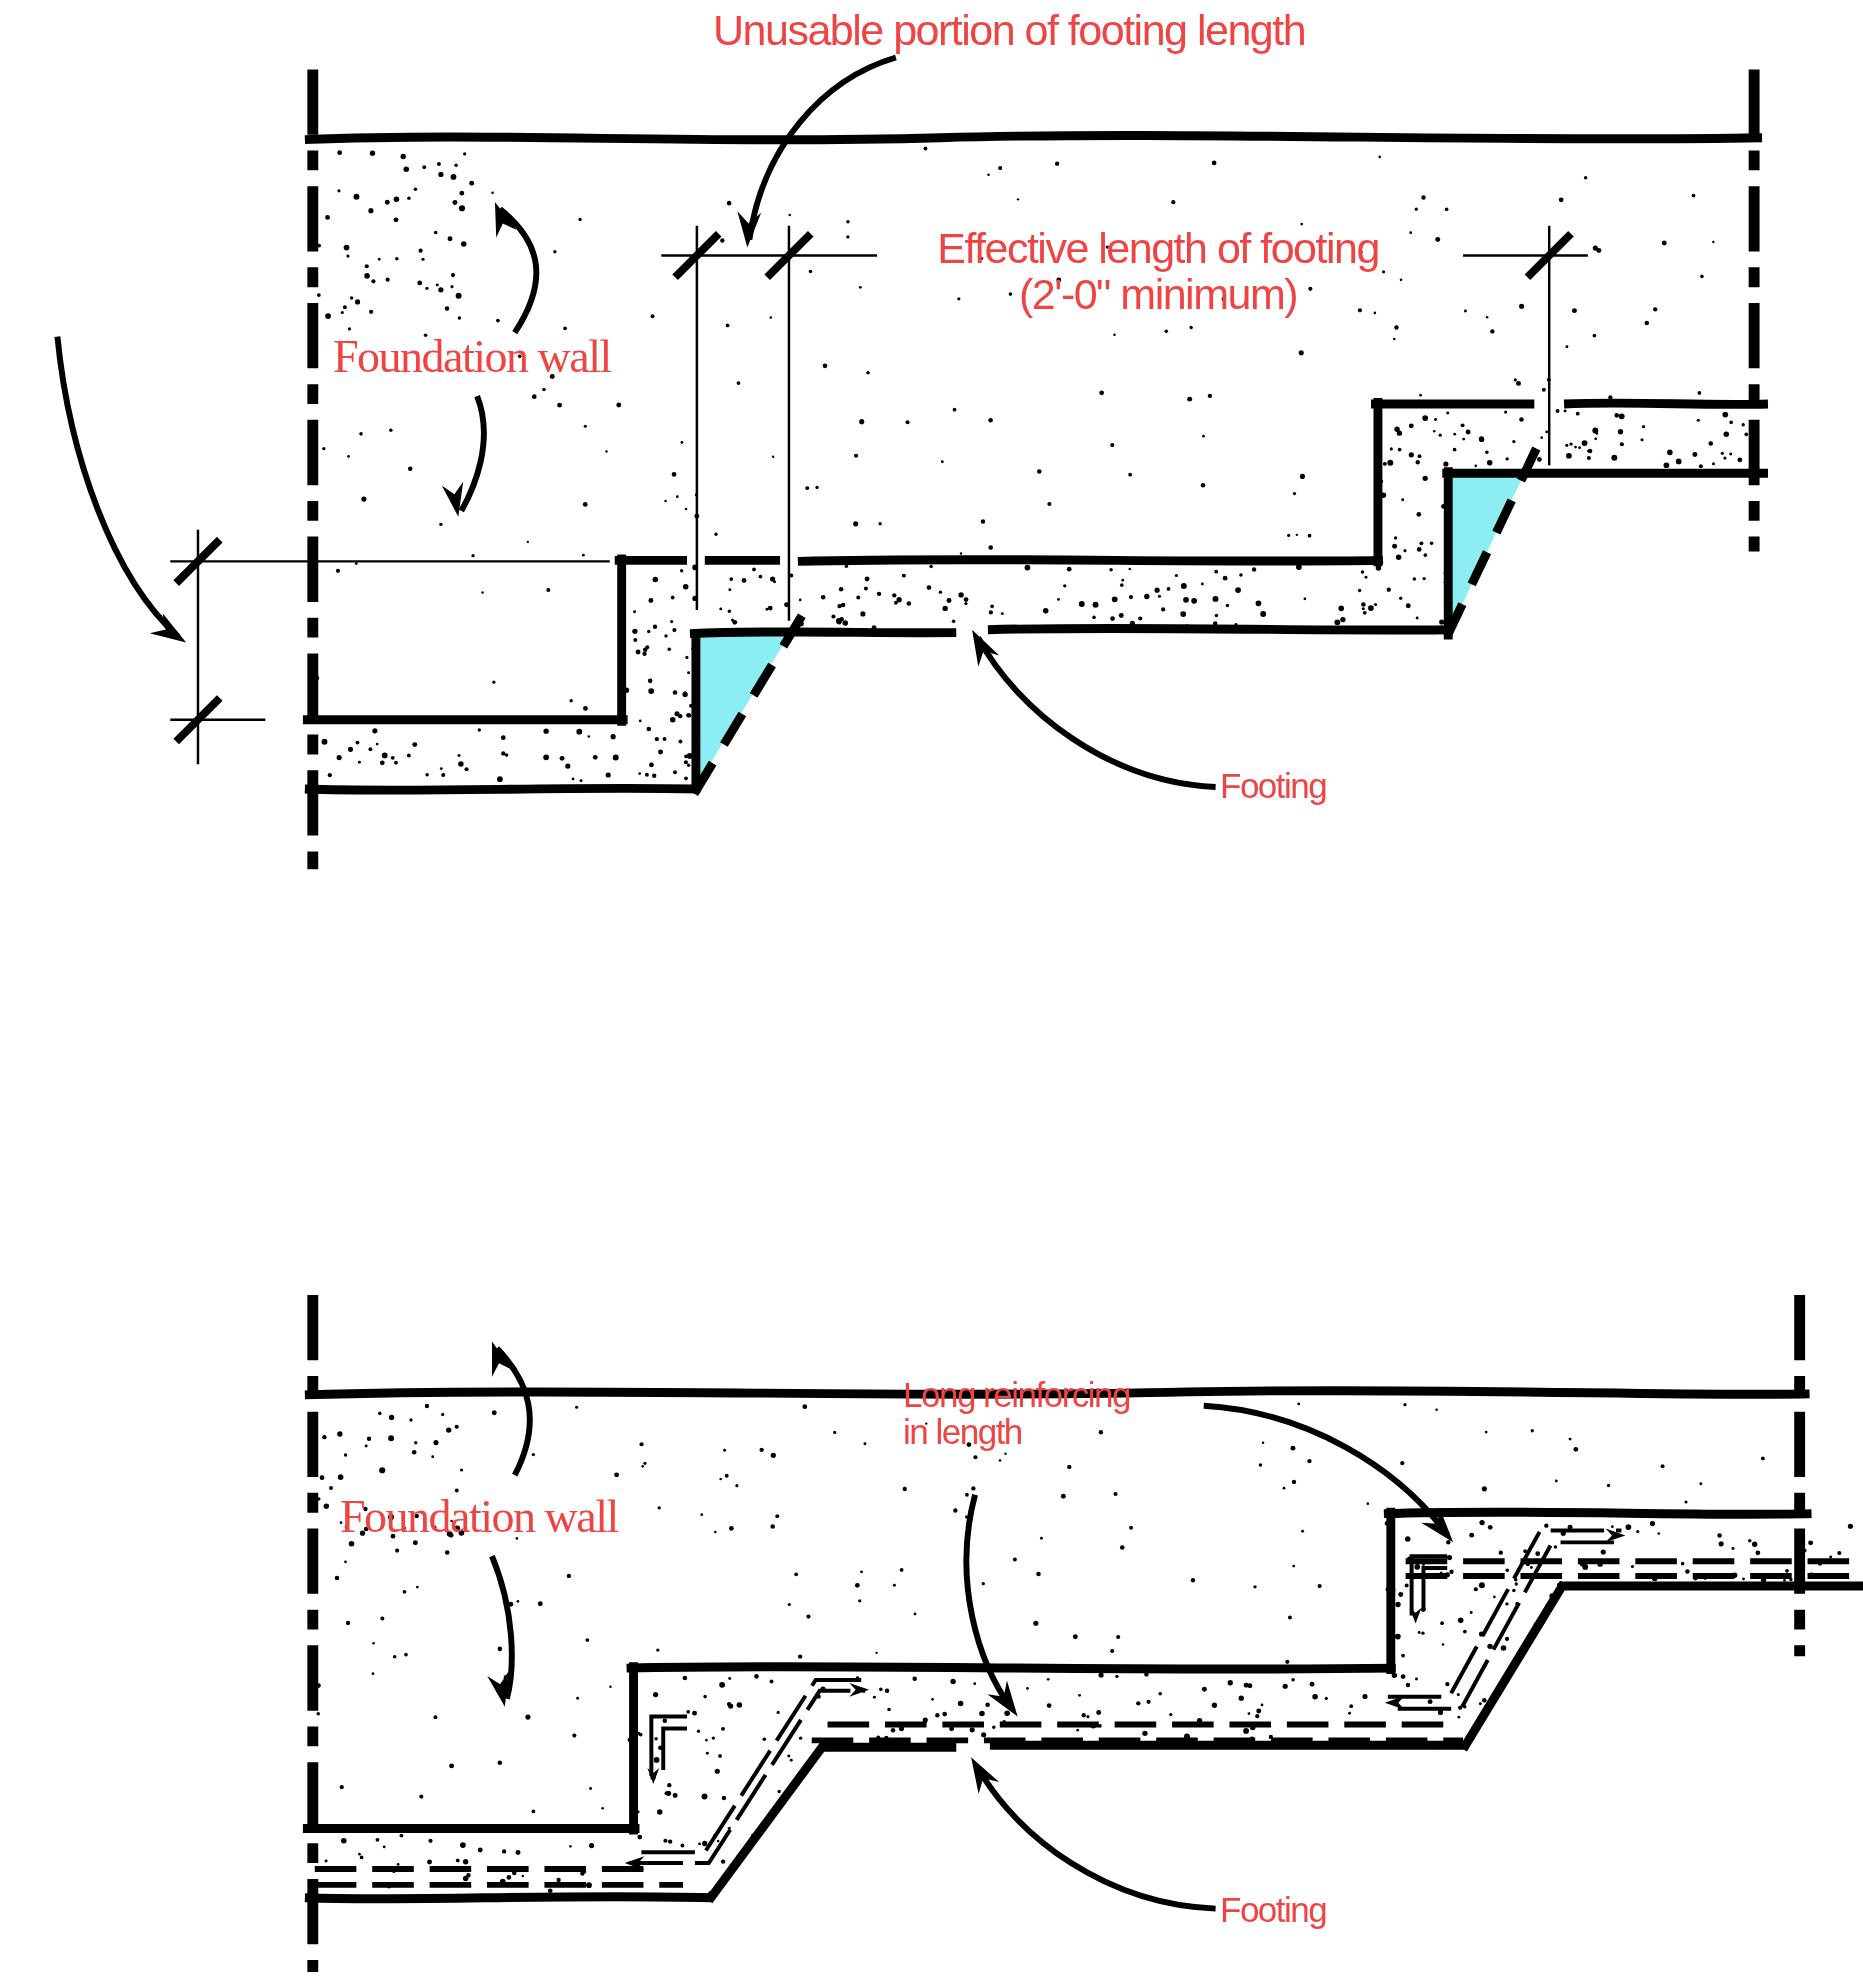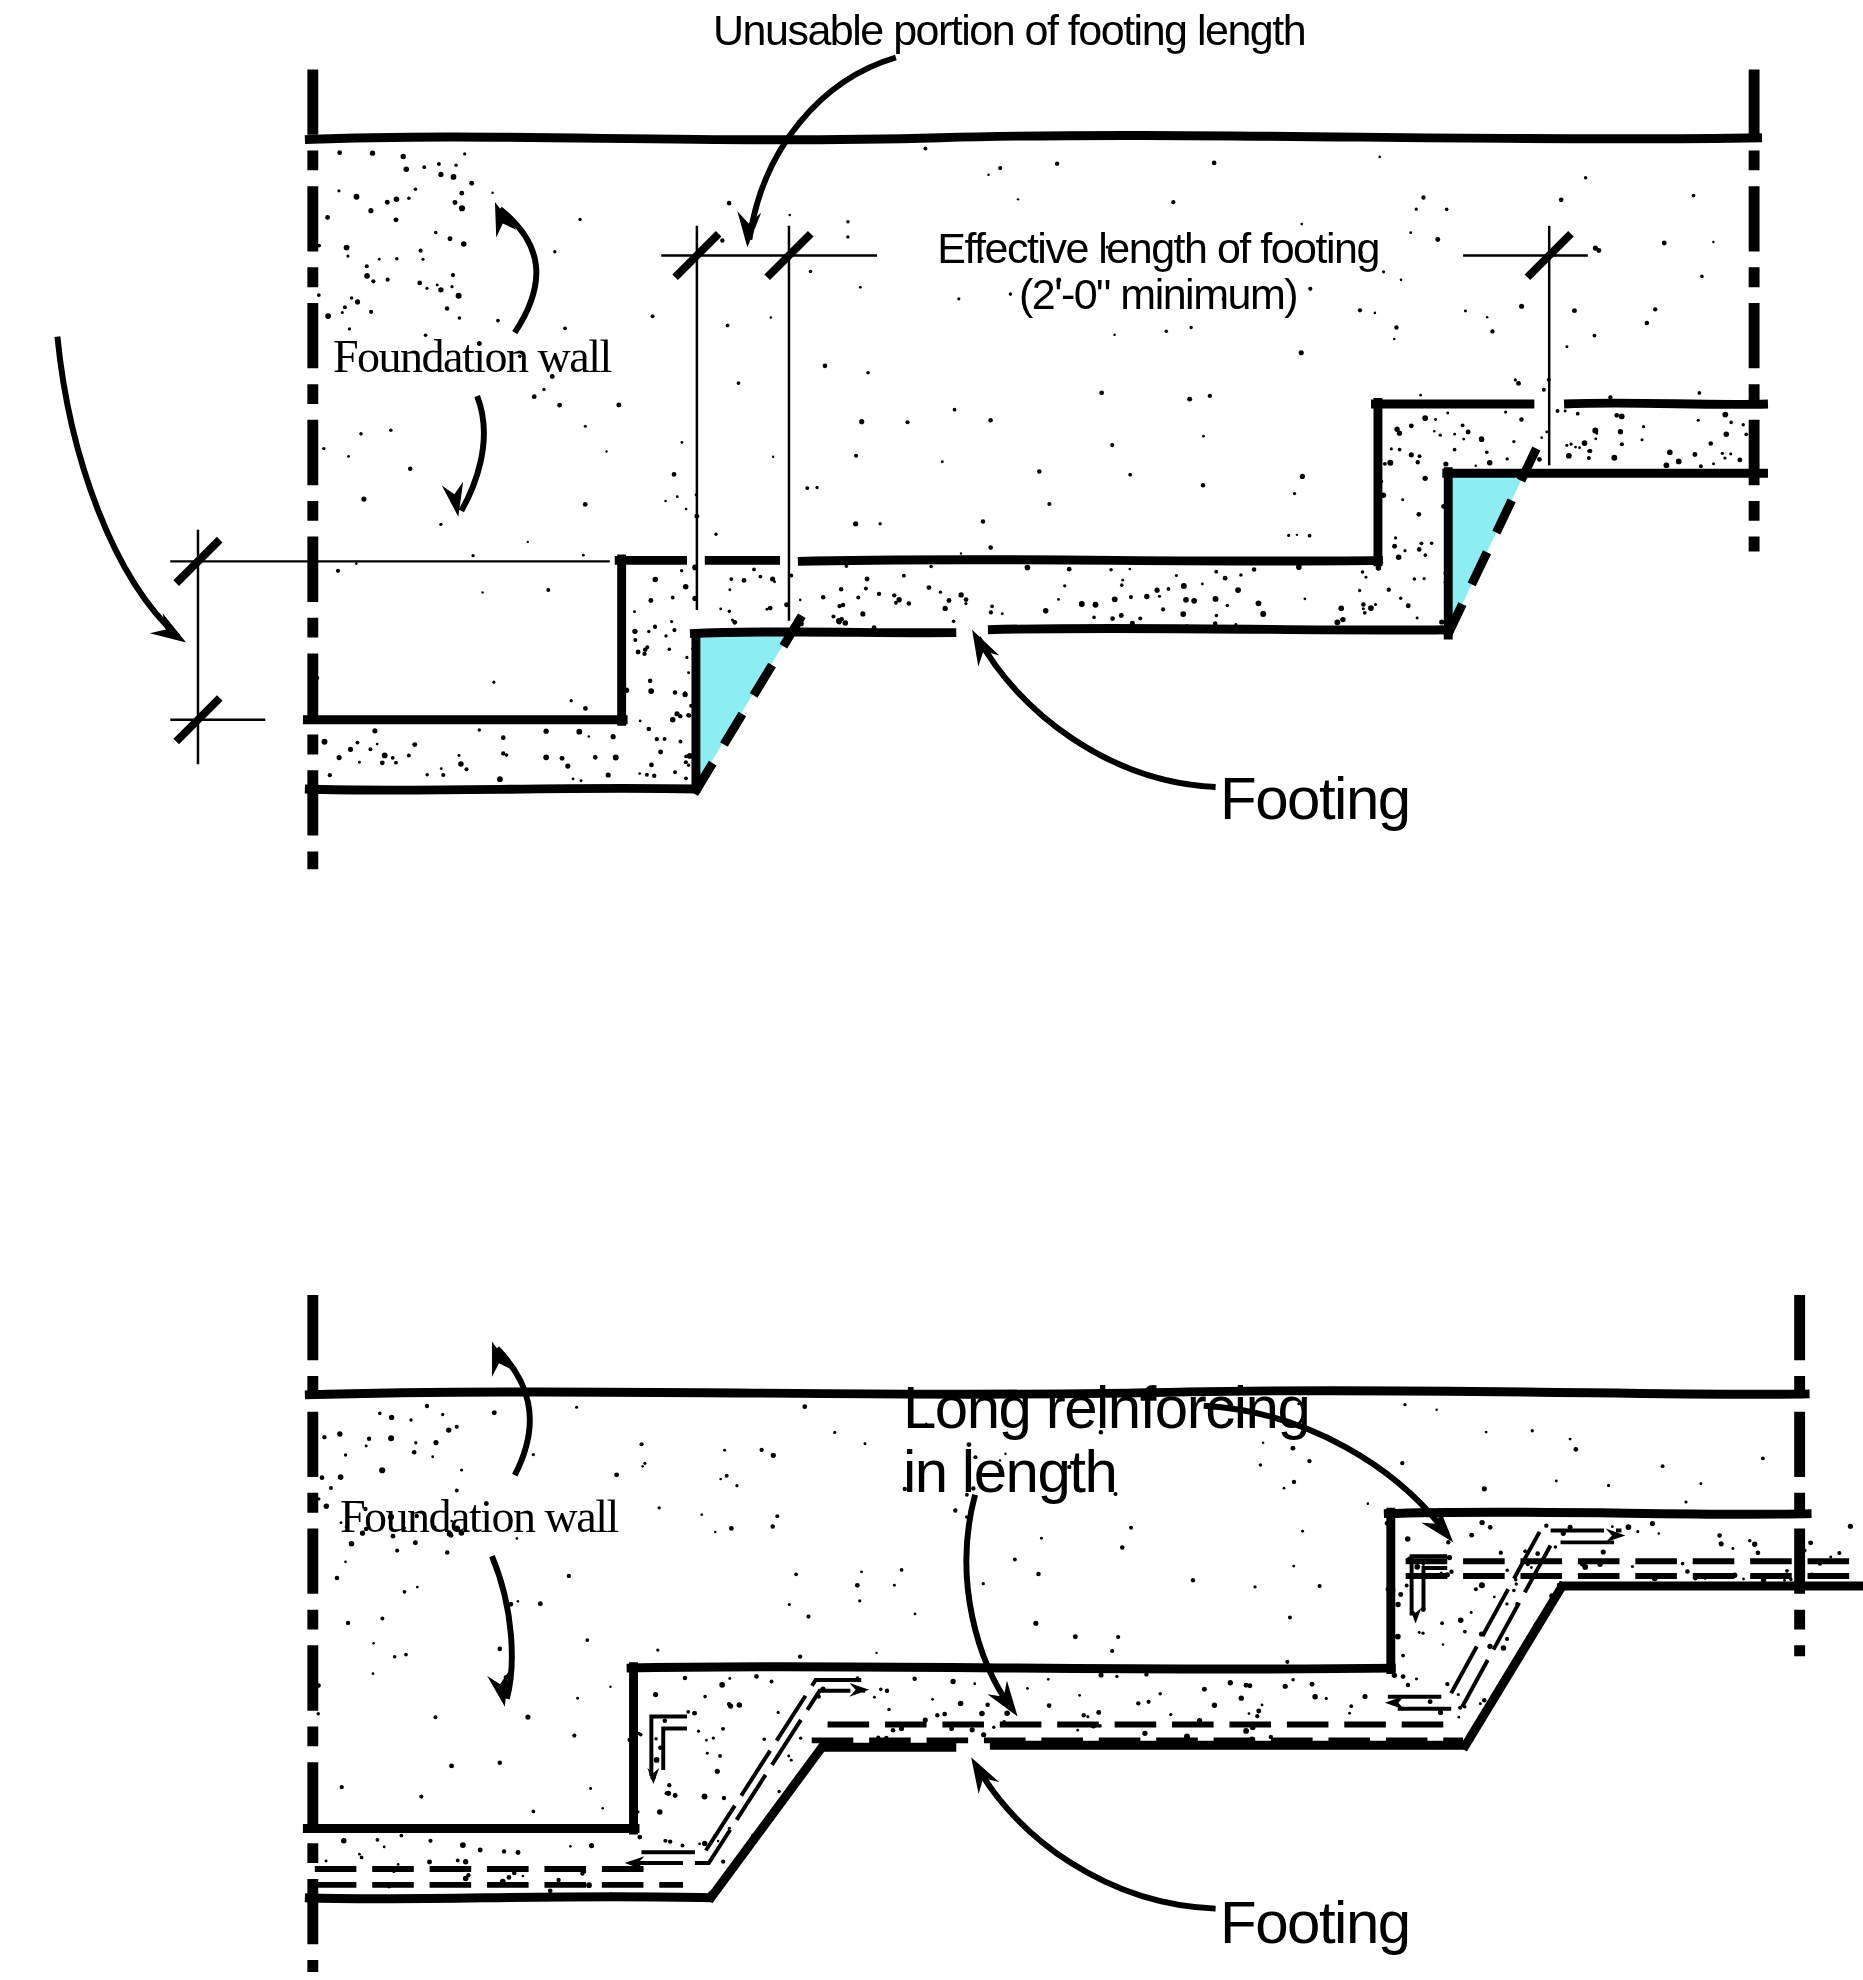--- a/index.html
+++ b/index.html
@@ -1,22 +1,22 @@
 <!DOCTYPE html>
 <html><head>
 <meta charset="utf-8">
 <style>
   html,body{margin:0;padding:0;background:#ffffff;}
   .page{position:relative;width:1863px;height:1980px;background:#fff;overflow:hidden;
         font-family:"Liberation Sans",sans-serif;color:#000;}
   svg{position:absolute;left:0;top:0;}
-  .lbl{position:absolute;color:#000000;letter-spacing:-1.5px;line-height:1.06;white-space:nowrap;}
+  .lbl{position:absolute;color:#ef4444;letter-spacing:-1.5px;line-height:1.06;white-space:nowrap;}
   .f41{font-size:41px;}
   .f43{font-size:43px;}
-  .f45{font-size:60px;}
+  .f45{font-size:35px;}
   .f46{font-size:46px;font-family:Liberation Serif, serif;}
   .center{text-align:center;}
   .lbl sup{font-size:62%;vertical-align:super;}
   .lbl sub{font-size:62%;vertical-align:sub;}
 </style>
 </head>
 <body>
 
 <div class="page">
 

